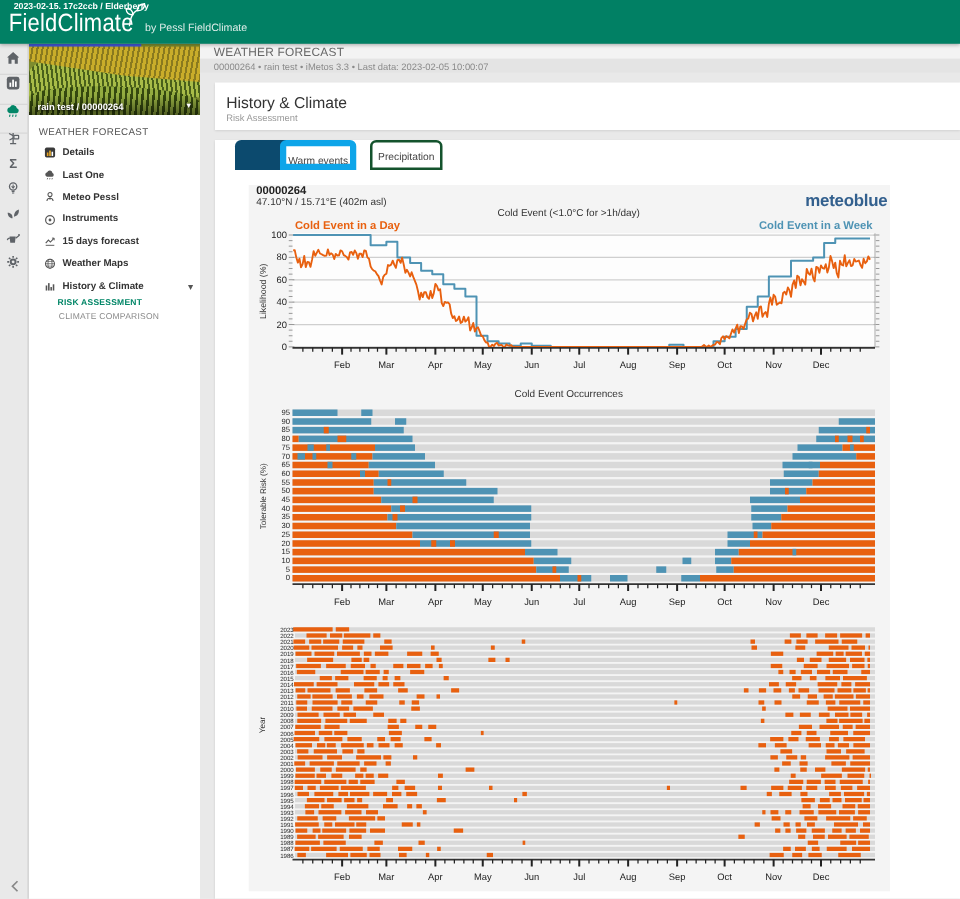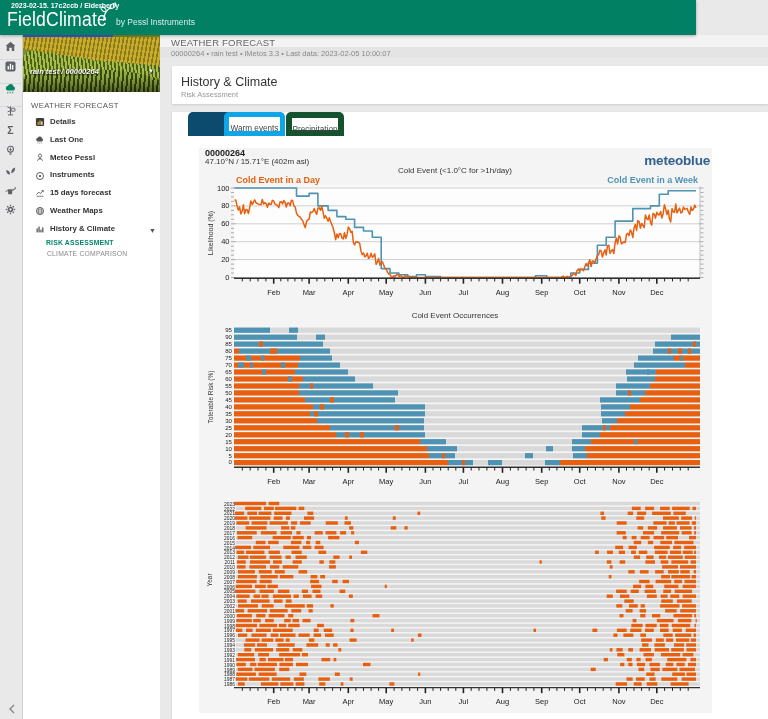--- a/index.html
+++ b/index.html
@@ -1,60 +1,60 @@
 <!DOCTYPE html>
 <html><head><meta charset="utf-8">
 <style>
 * { margin:0; padding:0; box-sizing:border-box; }
 html,body { width:768px; height:719px; overflow:hidden; font-family:"Liberation Sans",sans-serif; background:#e9e9e9; }
 .abs { position:absolute; }
-#header { position:absolute; left:0; top:0; width:696px; height:35px; background:#018064; box-shadow:0 1px 3px rgba(0,0,0,.3); z-index:30; }
+#header { position:absolute; left:0; top:0; width:768px; height:35px; background:#018064; box-shadow:0 1px 3px rgba(0,0,0,.3); z-index:30; }
 #hdate { position:absolute; left:11px; top:2px; color:#fff; font-size:7px; font-weight:bold; }
 #hlogo { position:absolute; left:7px; top:8px; color:#fff; font-size:20px; font-weight:300; letter-spacing:0.2px; transform:scaleX(0.88); transform-origin:left; }
 #hby { position:absolute; left:116px; top:17px; color:#ddece8; font-size:8.5px; }
 #rail { position:absolute; left:0; top:35px; width:23px; height:684px; background:#e9e9e9; border-right:1px solid #cfcfcf; z-index:20; }
 .ric { position:absolute; left:4px; }
 #sidebar { position:absolute; left:23px; top:35px; width:137px; height:684px; background:#fff; z-index:10; }
 .fieldimg { position:absolute; left:0; top:0; width:137px; height:57px; overflow:hidden; background:#7d8c2e; }
 .sky { position:absolute; left:0; top:0; width:90px; height:5px; background:#4156d8; }
 .hillA { position:absolute; left:0; top:2px; width:137px; height:30px; background:repeating-linear-gradient(100deg,#c9ad2a 0 2.4px,#8a7a1e 2.4px 4px); clip-path:polygon(0 0,100% 0,100% 95%,55% 78%,0 40%); }
 .hillB { position:absolute; left:0; top:5px; width:137px; height:38px; background:repeating-linear-gradient(83deg,#a8bc48 0 2px,#49601a 2px 3.6px); border-radius:50% 30% 0 0; }
 .hillC { position:absolute; left:0; top:34px; width:137px; height:23px; background:repeating-linear-gradient(95deg,#93ac40 0 2.4px,#35490f 2.4px 4.4px); border-radius:40% 60% 0 0; }
-.imglabel { position:absolute; left:0; bottom:16px; width:137px; padding:0 6px 0 7px; color:#fff; font-size:7.5px; font-weight:bold; text-shadow:0 1px 2px #000;font-style:italic; }
+.imglabel { position:absolute; left:0; bottom:2px; width:137px; padding:0 6px 0 7px; color:#fff; font-size:7.5px; font-weight:bold; text-shadow:0 1px 2px #000; }
 #wf { position:absolute; left:8px; top:65.5px; font-size:7.8px; color:#555; letter-spacing:0.3px; }
 .mic { position:absolute; left:12px; }
 .mlabel { position:absolute; left:27px; font-size:7.8px; color:#333; font-weight:700;white-space:nowrap; }
 .sub1 { position:absolute; left:23px; top:204px; font-size:6.8px; font-weight:bold; color:#028667; letter-spacing:0.2px; }
 .sub2 { position:absolute; left:24px; top:214.8px; font-size:6.8px; color:#888; letter-spacing:0.2px; }
 #band1 { position:absolute; left:160px; top:35px; width:608px; height:12px; background:#f3f3f3; }
 #band2 { position:absolute; left:160px; top:47px; width:608px; height:11px; background:#e4e4e4; }
 #bandtitle { position:absolute; left:171px; top:37px; font-size:9.5px; color:#666; letter-spacing:0.2px; }
 #bandsub { position:absolute; left:171px; top:48.5px; font-size:7.5px; color:#8a8a8a; }
 #hcard { position:absolute; left:172px; top:65.5px; width:596px; height:38px; background:#fff; box-shadow:0 1px 2px rgba(0,0,0,.12); }
 #hcard h1 { position:absolute; left:9px; top:9px; font-size:12.5px; font-weight:normal; color:#333; }
 #hcard .rs { position:absolute; left:9px; top:24.5px; font-size:7.5px; color:#999; }
 #card { position:absolute; left:172px; top:112px; width:596px; height:607px; background:#fff; box-shadow:0 1px 2px rgba(0,0,0,.12); }
 .tab { position:absolute; top:0; height:24px; border-radius:5px 5px 0 0; font-size:8.2px; line-height:24px; text-align:center; }
 #tab1 { left:16px; width:49px; font-size:7.9px; background:#0c4a6e; color:#fff; font-weight:bold;padding-left:40px; }
 #tab2 { left:52px; width:61px; background:#fff; border:5px solid #0ea5e9; color:#444; }
-#tab3 { left:114px; width:58px; background:#fff; border:6px solid #14532d; color:#444; }
+#tab3 { left:124px; width:58px; background:#fff; border:2px solid #14532d; color:#444; }
 #widget { position:absolute; left:27px; top:36px; width:513px; height:565px; background:#f4f4f4; font-family:"Liberation Sans",sans-serif; }
 </style></head>
 <body>
 <div id="header">
   <div id="hdate">2023-02-15. 17c2ccb / Elderberry</div>
   <div id="hlogo">FieldClimate</div>
   <svg width="26" height="22" viewBox="0 0 26 22" style="position:absolute;left:94px;top:1px">
  <g fill="none" stroke="#fff" stroke-width="1.05">
  <path d="M9.5 20 C9.8 13.5 11.5 9.5 16.5 6.5"></path>
  <path d="M16 7.6 C15.6 4.4 17.4 2.4 21.6 2 C21.8 5.5 20 7.6 16 7.6 Z"></path>
  <path d="M12.3 10.8 C9 11 7.2 9.4 6.8 6 C10.3 5.8 12.2 7.4 12.3 10.8 Z"></path>
  </g>
     </svg>
-  <div id="hby">by Pessl Instruments</div>
+  <div id="hby">by Pessl FieldClimate</div>
 </div>
 <div id="rail">
     <div style="position:absolute;left:0;top:24px;width:23px;height:1px;background:#d8d8d8"></div>
     <div style="position:absolute;left:0;top:47.5px;width:23px;height:1px;background:#d8d8d8"></div>
     <div style="position:absolute;left:0;top:71px;width:23px;height:1px;background:#d8d8d8"></div>
     <svg class="ric" style="top:4.5px" viewBox="0 0 16 16" width="13" height="13">
       <path d="M8 2 L14 7.5 L12.6 7.5 L12.6 13.5 L9.6 13.5 L9.6 9.5 L6.4 9.5 L6.4 13.5 L3.4 13.5 L3.4 7.5 L2 7.5 Z" fill="#5f6368"></path>
     </svg>
     <svg class="ric" style="top:25.0px" viewBox="0 0 16 16" width="13" height="13">
       <rect x="1.8" y="1.8" width="12.4" height="12.4" rx="2.4" fill="#5f6368"></rect>

